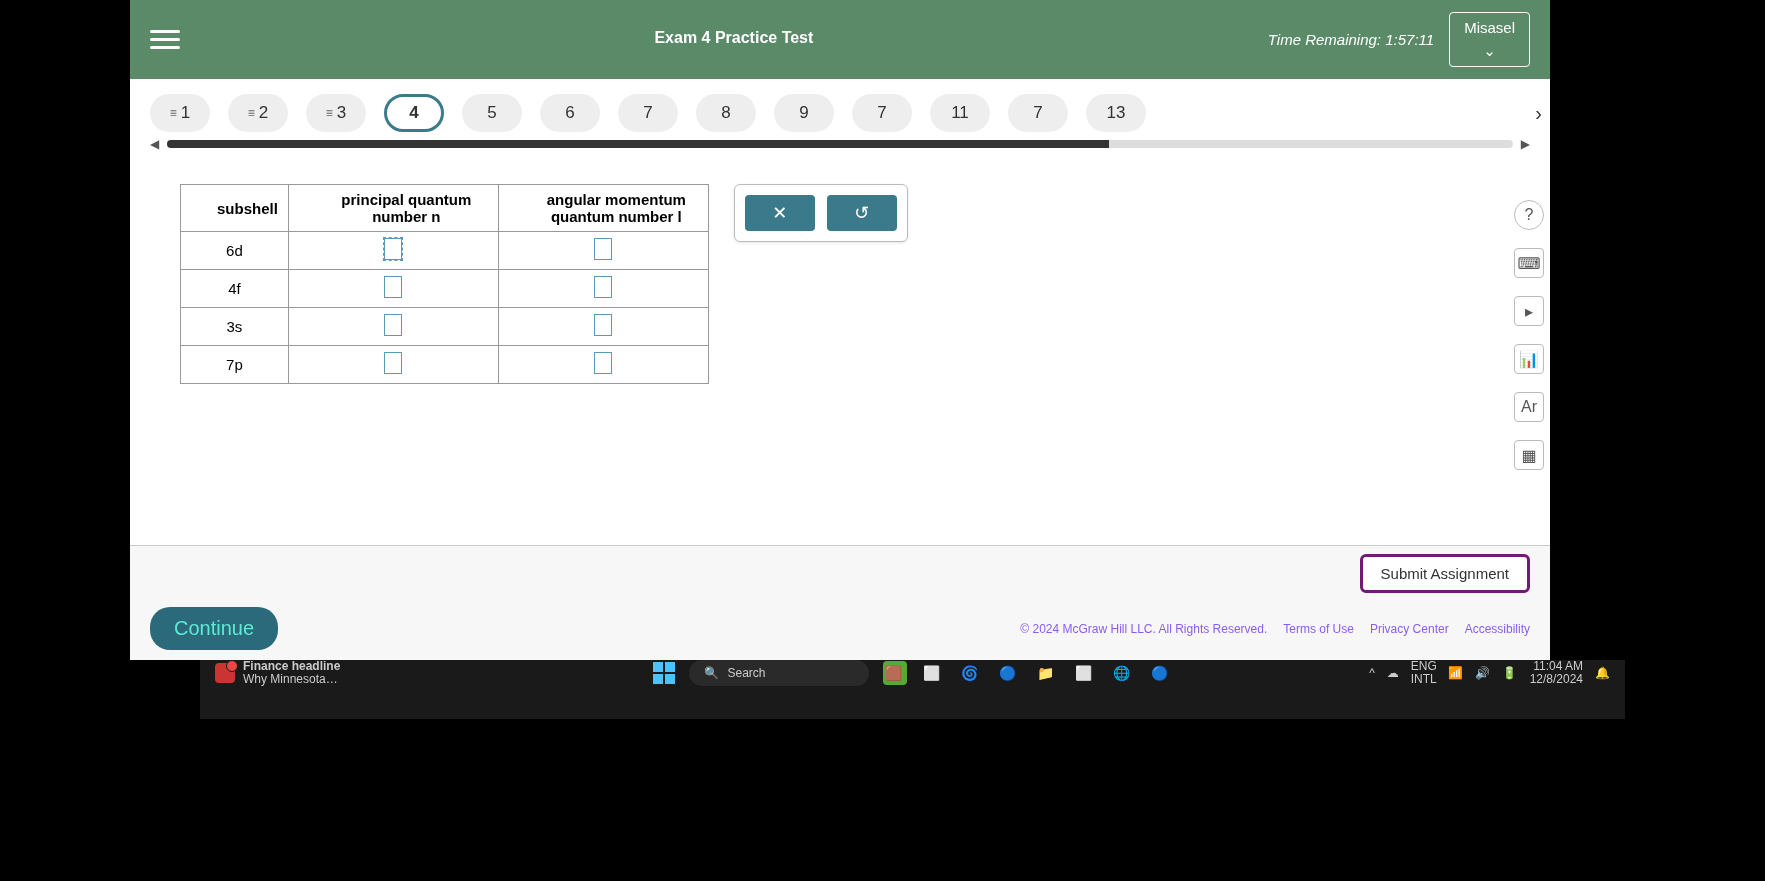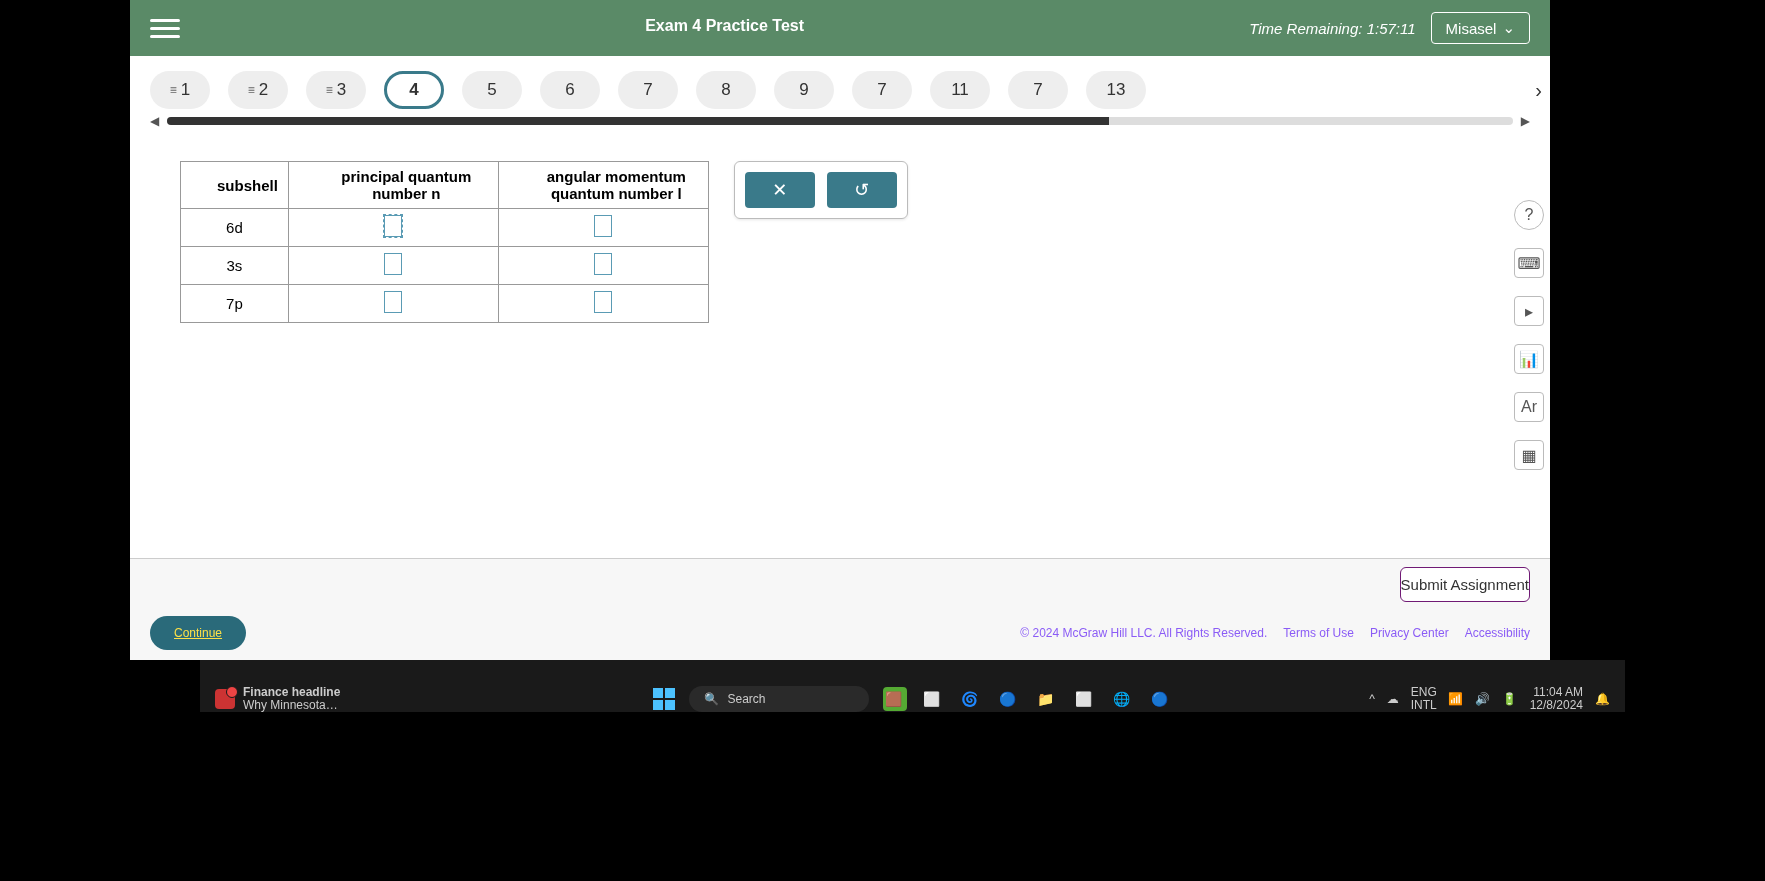--- a/index.html
+++ b/index.html
@@ -5,21 +5,21 @@
   * { box-sizing: border-box; margin: 0; padding: 0; }
   body { font-family: Arial, sans-serif; background: #000; width: 1765px; height: 881px; overflow: hidden; position: relative; }
   .viewport { position: absolute; left: 130px; top: 0; width: 1420px; height: 660px; background: #fff; }
   .header { background: #5a8a67; color: #fff; padding: 12px 20px; display: flex; align-items: center; position: relative; }
   .menu-icon { width: 30px; margin-right: 20px; }
   .menu-icon div { height: 3px; background: #fff; margin: 5px 0; border-radius: 2px; }
   .header-text { flex: 1; text-align: center; }
   .exam-title { font-size: 16px; font-weight: bold; margin-bottom: 4px; }
   .question-info { font-size: 15px; }
   .time-remaining { font-style: italic; font-size: 15px; margin-right: 15px; }
-  .user-btn { border: 1px solid #fff; padding: 6px 14px; border-radius: 4px; font-size: 15px; display: flex; align-items: center; gap: 6px; cursor: pointer; }
+  .user-btn { border: 1px solid #fff; padding: 6px 14px; border-radius: 4px; font-size: 15px; display: flex; align-items: center; gap: 6px; cursor: pointer; flex-direction: column; }
   .qnav { background: #fff; padding: 15px 20px 5px; display: flex; align-items: center; gap: 18px; position: relative; }
   .qpill { min-width: 60px; height: 38px; border-radius: 20px; background: #eee; display: flex; align-items: center; justify-content: center; font-size: 17px; color: #333; cursor: pointer; gap: 4px; }
   .qpill.current { border: 3px solid #3a7a8a; background: #fff; font-weight: bold; }
   .qpill .eq { font-size: 12px; color: #666; }
   .nav-arrow { position: absolute; right: 8px; font-size: 20px; color: #333; cursor: pointer; }
   .progress-row { padding: 0 20px 8px; display: flex; align-items: center; gap: 8px; }
   .progress-row .tri { font-size: 12px; color: #555; cursor: pointer; }
   .progress-bar { flex: 1; height: 8px; background: #ddd; border-radius: 4px; overflow: hidden; }
   .progress-fill { height: 100%; width: 70%; background: #333; }
   .content { padding: 25px 50px; position: relative; }
@@ -34,27 +34,27 @@
   .th-l { width: 210px; }
   .inputbox { width: 18px; height: 22px; border: 1px solid #5a9bb4; background: #fff; display: inline-block; }
   .inputbox.active { outline: 1px dashed #5a9bb4; }
   .action-box { border: 1px solid #bbb; border-radius: 6px; padding: 10px; display: flex; gap: 12px; box-shadow: 0 1px 3px rgba(0,0,0,.1); }
   .action-btn { width: 70px; height: 36px; background: #3a7a8a; color: #fff; border-radius: 4px; display: flex; align-items: center; justify-content: center; font-size: 18px; cursor: pointer; }
   .sidebar { position: absolute; right: 6px; top: 200px; display: flex; flex-direction: column; gap: 18px; }
   .side-btn { width: 30px; height: 30px; border: 1px solid #bbb; border-radius: 4px; display: flex; align-items: center; justify-content: center; font-size: 16px; color: #555; cursor: pointer; background: #fff; }
   .side-btn.help { border-radius: 50%; }
   .footer { position: absolute; bottom: 0; left: 0; right: 0; border-top: 1px solid #ccc; background: #f7f7f7; }
   .footer-top { display: flex; justify-content: flex-end; padding: 8px 20px; }
-  .submit-btn { background: #fff; border: 1px solid #701a75; border-radius: 6px; padding: 8px 0; font-size: 15px; color: #333; cursor: pointer; }
+  .submit-btn { background: #fff; border: 3px solid #701a75; border-radius: 6px; padding: 8px 18px; font-size: 15px; color: #333; cursor: pointer; }
   .footer-bot { display: flex; justify-content: space-between; align-items: center; padding: 6px 20px 10px; }
-  .continue-btn { background: #2a6a7a; color: #fde047; border-radius: 20px; padding: 10px 24px; font-size: 12px; cursor: pointer; border: none; text-decoration: underline; }
+  .continue-btn { background: #2a6a7a; color: #5eead4; border-radius: 20px; padding: 10px 24px; font-size: 20px; cursor: pointer; border: none; }
   .legal { font-size: 12px; color: #8b5cf6; display: flex; gap: 16px; }
   .legal span { cursor: pointer; }
   .cursor { position: absolute; left: 700px; top: 510px; font-size: 18px; color: #333; }
-  .taskbar { position: absolute; left: 200px; right: 140px; top: 660px; height: 52px; background: #1a1a1a; display: flex; align-items: flex-end; padding: 0 15px; color: #ccc; font-size: 12px; gap: 14px; }
+  .taskbar { position: absolute; left: 200px; right: 140px; top: 660px; height: 59px; background: #1a1a1a; display: flex; align-items: flex-start; padding: 0 15px; color: #ccc; font-size: 12px; gap: 14px; }
   .tb-news { display: flex; align-items: center; gap: 8px; }
   .tb-news-icon { width: 20px; height: 20px; background: #c33; border-radius: 4px; position: relative; }
   .tb-news-icon::after { content: ""; position: absolute; top: -3px; right: -3px; width: 10px; height: 10px; background: #e44; border-radius: 50%; border: 1px solid #1a1a1a; }
   .tb-news-text { line-height: 1.1; }
   .tb-news-text div:first-child { font-weight: bold; }
   .tb-center { position: absolute; left: 50%; transform: translateX(-50%); display: flex; align-items: center; gap: 14px; }
   .tb-win { width: 22px; height: 22px; display: grid; grid-template: 1fr 1fr / 1fr 1fr; gap: 2px; }
   .tb-win div { background: #4cc2ff; }
   .tb-search { background: #2a2a2a; border-radius: 20px; padding: 6px 16px; display: flex; align-items: center; gap: 8px; width: 180px; }
   .tb-icon { width: 24px; height: 24px; border-radius: 4px; display: flex; align-items: center; justify-content: center; font-size: 14px; }
@@ -146,20 +146,25 @@
             <th class="th-l">angular momentum quantum number l</th>
           </tr>
         </thead>
         <tbody>
           <tr>
             <td>6d</td>
             <td><span class="inputbox active"></span></td>
             <td><span class="inputbox"></span></td>
           </tr>
           <tr>
+            <td>4f</td>
+            <td><span class="inputbox"></span></td>
+            <td><span class="inputbox"></span></td>
+          </tr>
+          <tr>
             <td>3s</td>
             <td><span class="inputbox"></span></td>
             <td><span class="inputbox"></span></td>
           </tr>
           <tr>
             <td>7p</td>
             <td><span class="inputbox"></span></td>
             <td><span class="inputbox"></span></td>
           </tr>
         </tbody>

